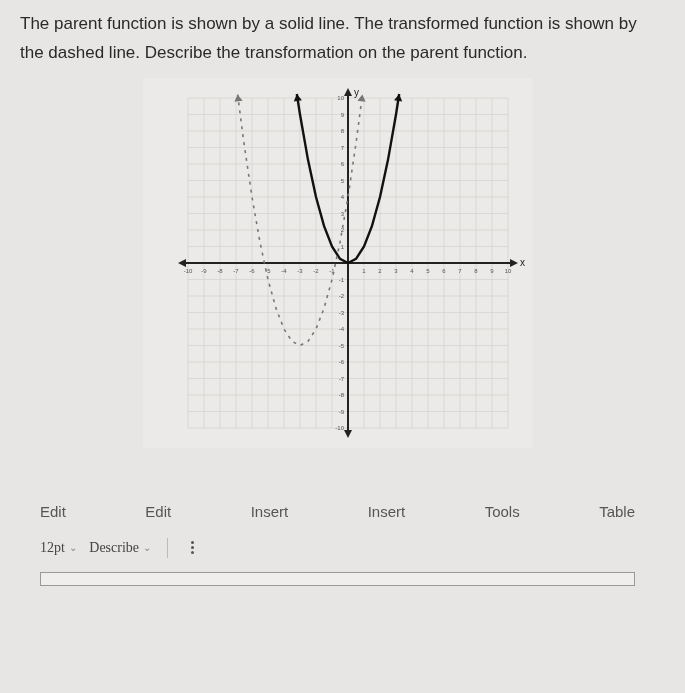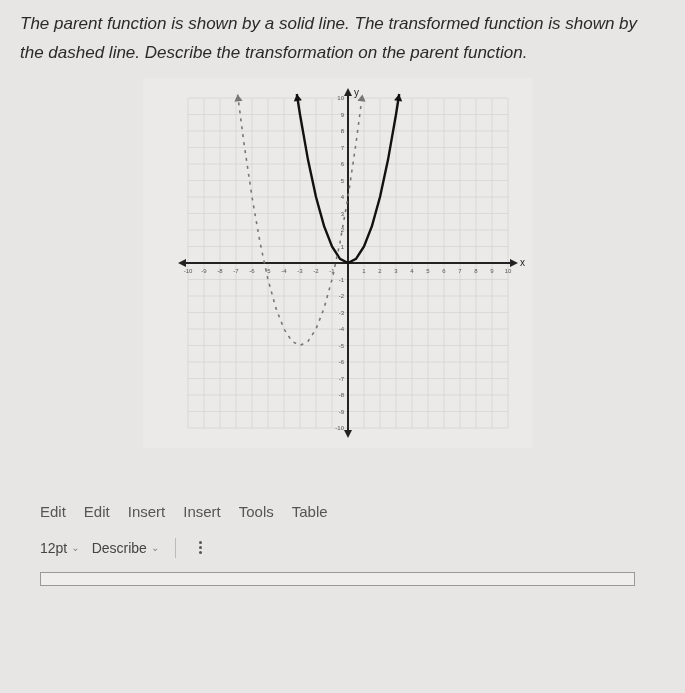--- a/index.html
+++ b/index.html
@@ -10,47 +10,48 @@
     font-family: Arial, Helvetica, sans-serif;
     padding: 10px 20px 0 10px;
     color: #2a2a2a;
     overflow: hidden;
   }
   .question {
     font-size: 17px;
     line-height: 1.7;
     margin-bottom: 0;
     padding-left: 10px;
-    font-style: italic;
   }
   .graph-wrap {
     width: 100%;
     display: flex;
     justify-content: center;
     margin: 10px 0 30px 0;
   }
   svg.graph { background: #eceae8; }
   .editor {
     margin-top: 55px;
     padding: 0 30px;
   }
   .menubar {
     display: flex;
     gap: 18px;
     font-size: 15px;
     color: #555;
     margin-bottom: 18px;
+    justify-content: space-between;
   }
   .toolbar {
     display: flex;
     align-items: center;
     gap: 12px;
     font-size: 14px;
     color: #444;
     margin-bottom: 14px;
+    font-family: Liberation Serif, serif;
   }
   .tb-sel {
     display: flex;
     align-items: center;
     gap: 4px;
   }
   .chev { font-size: 10px; color: #888; }
   .divider {
     width: 1px;
     height: 20px;

